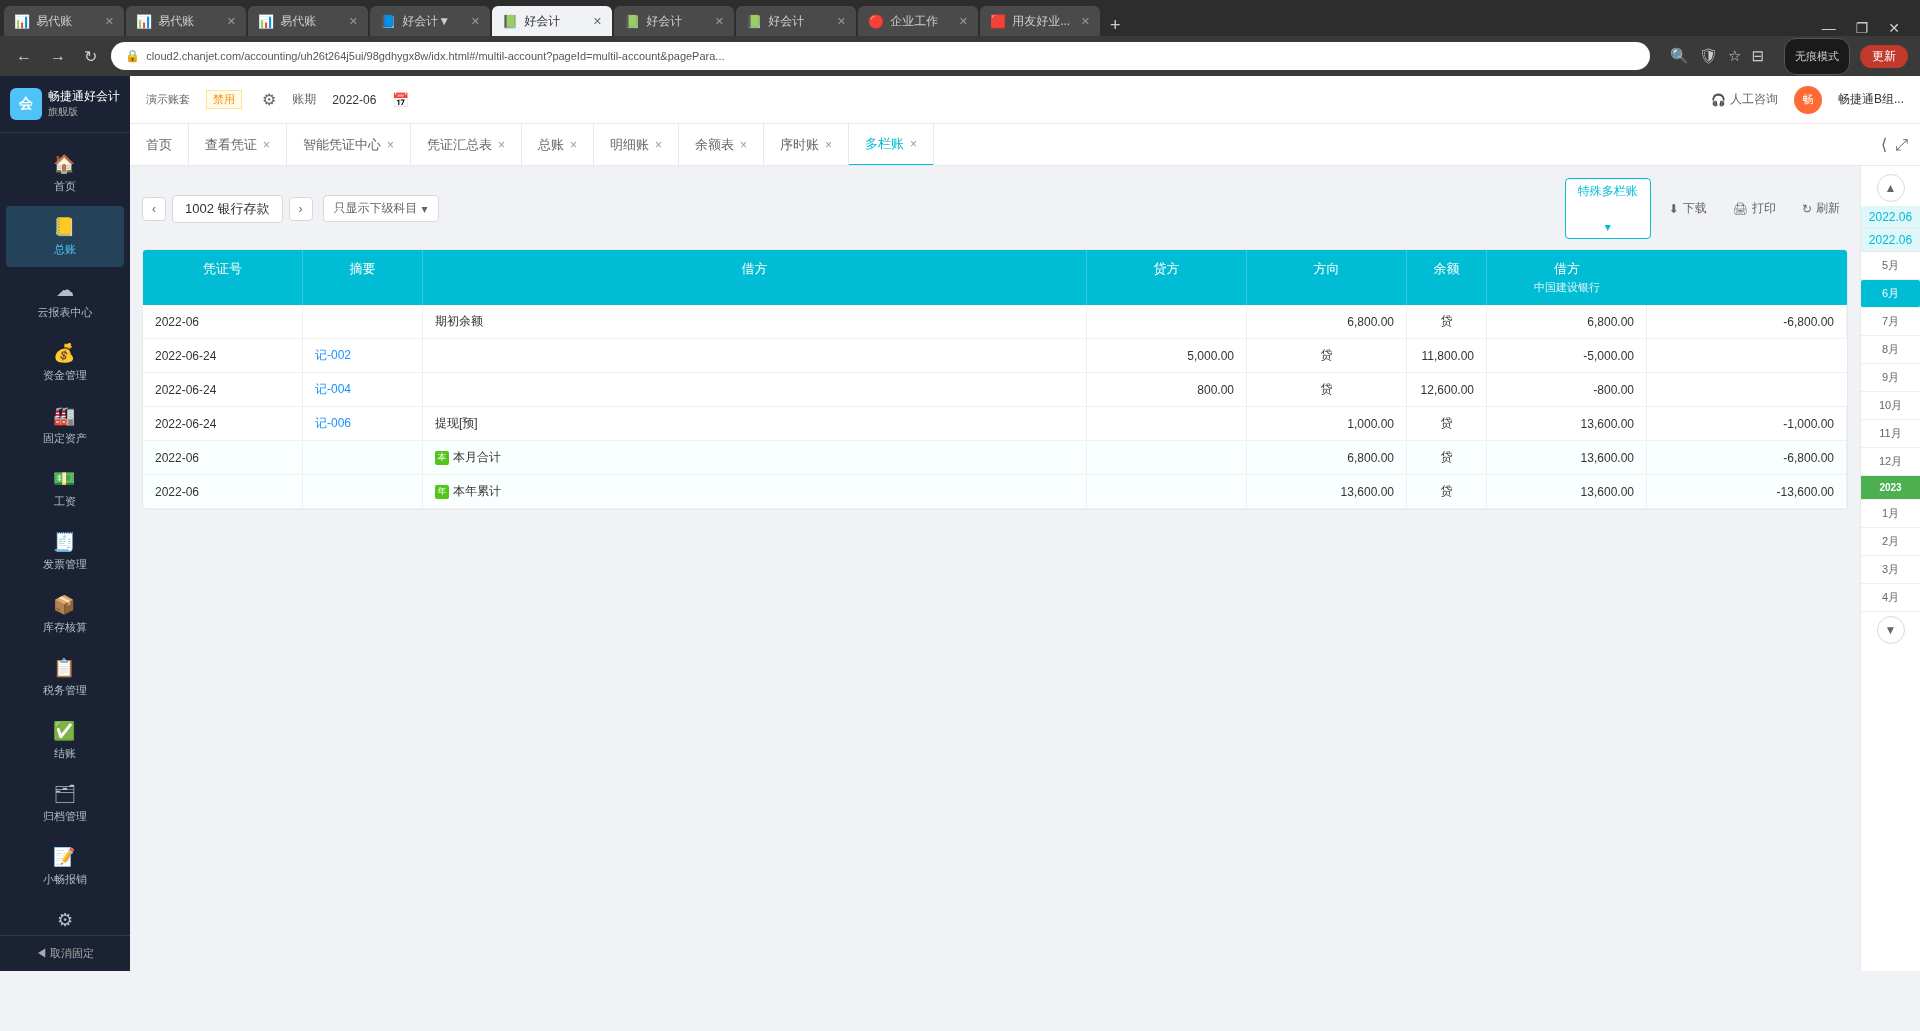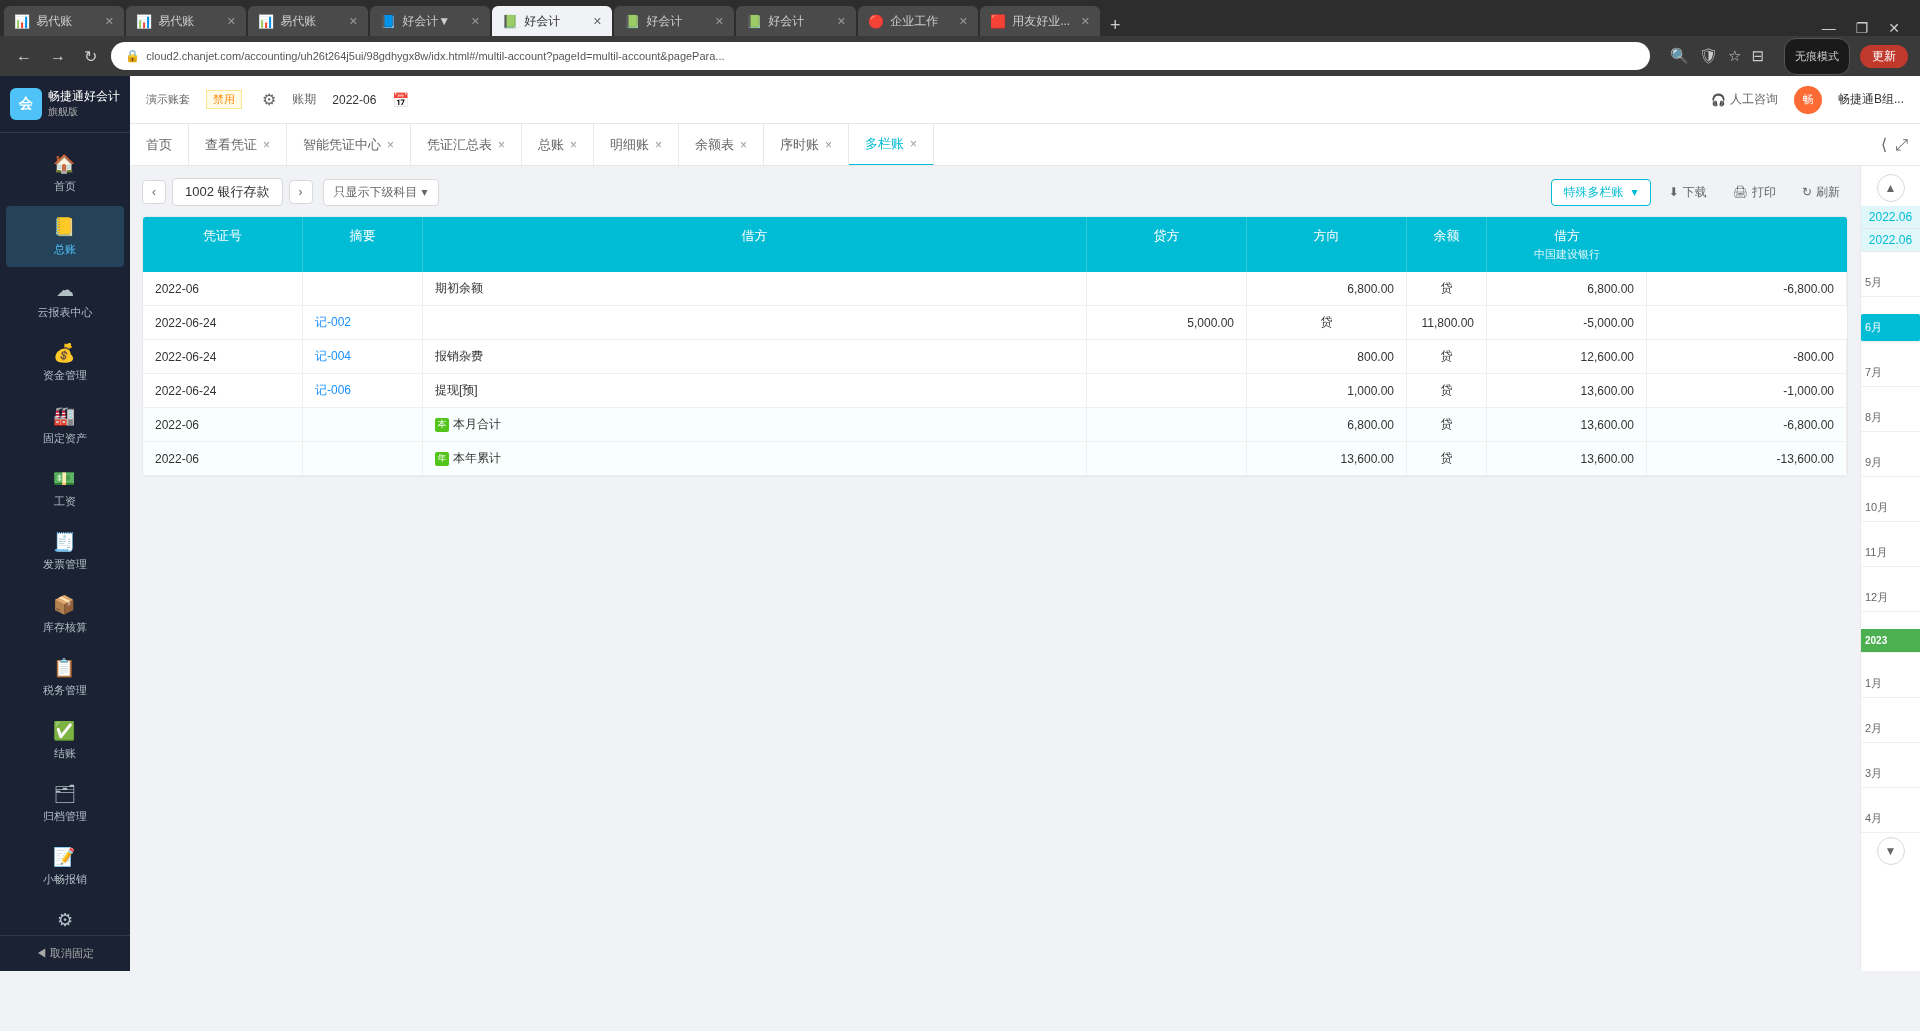--- a/index.html
+++ b/index.html
@@ -70,21 +70,21 @@
     
     .ledger-panel { flex: 1; padding: 12px; overflow: auto; display: flex; flex-direction: column; gap: 10px; }
 
     
     .ledger-toolbar { display: flex; align-items: center; gap: 10px; }
     .account-nav { display: flex; align-items: center; gap: 6px; }
     .nav-arrow { width: 24px; height: 24px; border: 1px solid #d9d9d9; border-radius: 4px; display: flex; align-items: center; justify-content: center; cursor: pointer; background: #fff; color: #666; font-size: 12px; }
     .account-code { background: #fff; border: 1px solid #d9d9d9; border-radius: 4px; padding: 4px 12px; font-size: 13px; color: #333; cursor: pointer; }
     .subcategory-filter { display: flex; align-items: center; gap: 4px; background: #fff; border: 1px solid #d9d9d9; border-radius: 4px; padding: 4px 10px; cursor: pointer; color: #666; font-size: 12px; }
     .toolbar-right { margin-left: auto; display: flex; align-items: center; gap: 10px; }
-    .multi-account-btn { border: 1px solid #00bcd4; color: #00bcd4; background: #fff; border-radius: 4px; padding: 4px 12px; font-size: 12px; cursor: pointer; display: flex; align-items: center; gap: 8px; }
+    .multi-account-btn { border: 1px solid #00bcd4; color: #00bcd4; background: #fff; border-radius: 4px; padding: 4px 12px; font-size: 12px; cursor: pointer; display: flex; align-items: center; gap: 20px; flex-direction: column; }
     .action-btn { display: flex; align-items: center; gap: 4px; color: #666; font-size: 12px; cursor: pointer; padding: 4px 8px; }
 
     
     .ledger-table { background: #fff; border-radius: 4px; overflow: hidden; border: 1px solid #e8e8e8; }
     .table-header { background: #00bcd4; color: #fff; display: grid; grid-template-columns: 160px 120px 1fr 160px 160px 80px 160px 200px; }
     .table-header-cell { padding: 10px 12px; font-size: 13px; text-align: center; border-right: 1px solid rgba(255,255,255,0.2); }
     .table-header-cell:last-child { border-right: none; }
     .th-multi { display: flex; flex-direction: column; align-items: center; gap: 2px; }
 
     .table-body { }
@@ -92,21 +92,21 @@
     .table-cell { padding: 8px 12px; font-size: 12px; color: #333; border-right: 1px solid #f0f0f0; display: flex; align-items: center; }
     .table-cell.right { justify-content: flex-end; }
     .table-cell.center { justify-content: center; }
     .table-cell a { color: #1890ff; text-decoration: none; cursor: pointer; }
     .summary-row { background: #f9fffe; }
     .summary-icon { width: 14px; height: 14px; background: #52c41a; border-radius: 2px; display: inline-flex; align-items: center; justify-content: center; color: #fff; font-size: 9px; margin-right: 4px; }
 
     
     .timeline-panel { width: 60px; background: #fff; border-left: 1px solid #e8e8e8; display: flex; flex-direction: column; align-items: center; padding: 4px 0; overflow-y: auto; }
     .timeline-header { width: 100%; background: #e0f7fa; padding: 4px; text-align: center; font-size: 12px; color: #00bcd4; border-bottom: 1px solid #e8e8e8; }
-    .timeline-item { width: 100%; padding: 6px 4px; text-align: left; font-size: 11px; color: #666; cursor: pointer; border-bottom: 1px solid #f0f0f0; margin-top: 17px; }
+    .timeline-item { width: 100%; padding: 6px 4px; text-align: center; font-size: 11px; color: #666; cursor: pointer; border-bottom: 1px solid #f0f0f0; }
     .timeline-item.active { background: #00bcd4; color: #fff; border-radius: 2px; }
     .timeline-item.year-marker { background: #4caf50; color: #fff; font-size: 10px; font-weight: bold; }
     .timeline-nav { width: 28px; height: 28px; border: 1px solid #d9d9d9; border-radius: 50%; display: flex; align-items: center; justify-content: center; cursor: pointer; color: #666; font-size: 12px; margin: 4px; }
     ::-webkit-scrollbar { width: 6px; height: 6px; }
     ::-webkit-scrollbar-track { background: #f0f0f0; }
     ::-webkit-scrollbar-thumb { background: #ccc; border-radius: 3px; }
   </style>
 </head>
 <body>
 
@@ -392,21 +392,20 @@
               <div class="table-cell center">贷</div>
               <div class="table-cell right">11,800.00</div>
               <div class="table-cell right">-5,000.00</div>
             </div>
 
             <div class="table-row">
               <div class="table-cell">2022-06-24</div>
               <div class="table-cell">
                   <a style="color: rgb(24, 144, 255); cursor: pointer;">记-004</a>
                 </div>
-              <div class="table-cell">报销杂费</div>
               <div class="table-cell right"></div>
               <div class="table-cell right">800.00</div>
               <div class="table-cell center">贷</div>
               <div class="table-cell right">12,600.00</div>
               <div class="table-cell right">-800.00</div>
             </div>
 
             <div class="table-row">
               <div class="table-cell">2022-06-24</div>
               <div class="table-cell">

